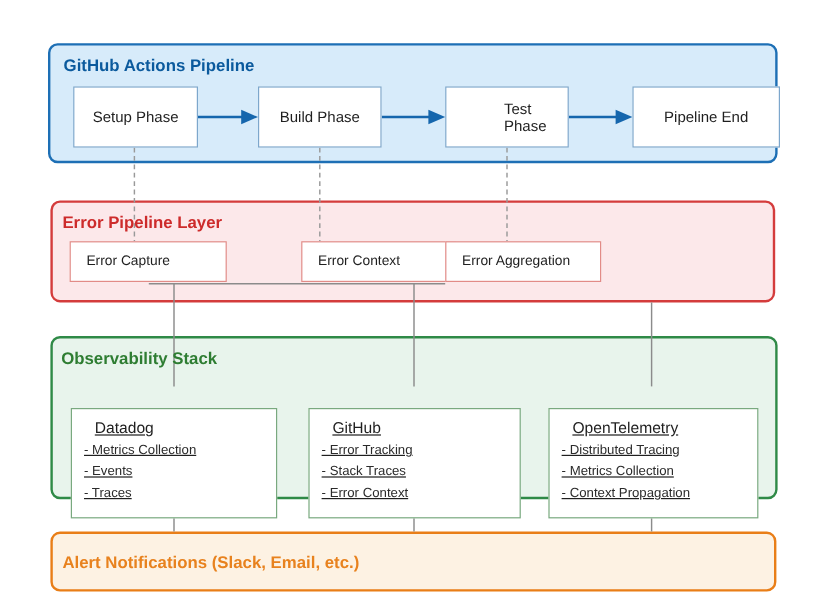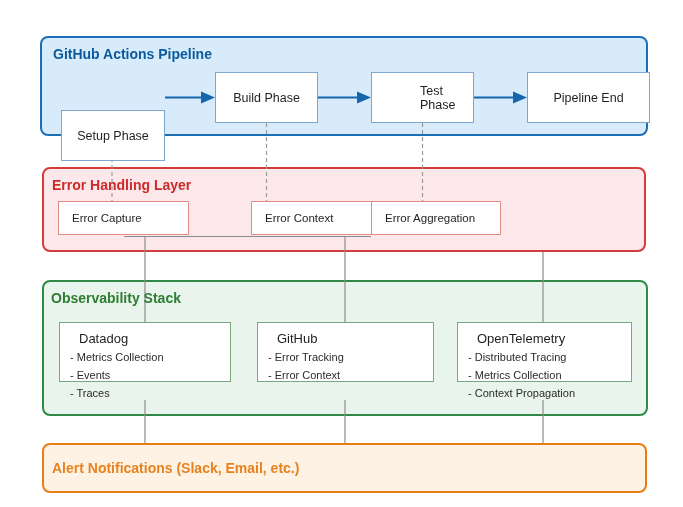--- a/index.html
+++ b/index.html
@@ -14,42 +14,42 @@
   .t-blue{left:53px;top:46px;color:var(--blue-text);}
   .c-red{left:42px;top:167px;width:604px;height:85px;background:var(--red-fill);border-color:var(--red-border);}
   .t-red{left:52px;top:177px;color:var(--red-text);}
   .c-green{left:42px;top:280px;width:606px;height:136px;background:var(--green-fill);border-color:var(--green-border);}
   .t-green{left:51px;top:290px;color:var(--green-text);}
   .c-orange{left:42px;top:443px;width:605px;height:50px;background:var(--orange-fill);border-color:var(--orange-border);}
   .t-orange{left:52px;top:460px;color:var(--orange-text);}
 
   .node{position:absolute;background:#fff;box-sizing:border-box;z-index:10;color:var(--node-text);}
   .phase{border:1.4px solid var(--node-blue-border);height:51px;top:72px;display:flex;align-items:center;justify-content:center;font-size:12.5px;}
-  .p0{left:61px;width:104px;margin-top:38px;} .p1{left:215px;width:103px;} .p2{left:371px;width:103px;padding-left:48px;} .p3{left:527px;width:123px;}
+  .p0{left:61px;width:104px;} .p1{left:215px;width:103px;} .p2{left:371px;width:103px;padding-left:48px;} .p3{left:527px;width:123px;}
 
   .errnode{border:1.4px solid var(--node-red-border);height:34px;top:201px;display:flex;align-items:center;font-size:11.5px;padding-left:13px;}
   .e0{left:58px;width:131px;} .e1{left:214px;width:129px;margin-left:37px;} .e2{left:371px;width:130px;}
 
-  .tool{border:1.4px solid var(--node-green-border);height:60px;top:322px;font-size:11px;}
+  .tool{border:1.4px solid var(--node-green-border);height:92px;top:340px;font-size:11px;text-decoration:underline;}
   .tool .tool-name{margin:8px 0 2px 19px;font-size:13px;}
   .tool .tool-item{margin:0 0 0 10px;line-height:18px;color:#2b2b2b;}
   .d0{left:59px;width:172px;} .d1{left:257px;width:177px;} .d2{left:457px;width:175px;}
 
   svg.overlay{position:absolute;left:0;top:0;z-index:5;pointer-events:none;}
 </style>
 </head>
 <body>
 
 <div class="canvas">
 
   <div class="container c-blue"></div>
   <div class="container-title t-blue">GitHub Actions Pipeline</div>
 
   <div class="container c-red"></div>
-  <div class="container-title t-red">Error Handling Layer</div>
+  <div class="container-title t-red">Error Pipeline Layer</div>
 
   <div class="container c-green"></div>
   <div class="container-title t-green">Observability Stack</div>
 
   <div class="container c-orange"></div>
   <div class="container-title t-orange">Alert Notifications (Slack, Email, etc.)</div>
 
   <div class="node phase p0">Setup Phase</div>
   <div class="node phase p1">Build Phase</div>
   <div class="node phase p2">Test Phase</div>
@@ -61,20 +61,21 @@
 
   <div class="node tool d0">
     <div class="tool-name">Datadog</div>
     <div class="tool-item">- Metrics Collection</div>
     <div class="tool-item">- Events</div>
     <div class="tool-item">- Traces</div>
   </div>
   <div class="node tool d1">
     <div class="tool-name">GitHub</div>
     <div class="tool-item">- Error Tracking</div>
+    <div class="tool-item">- Stack Traces</div>
     <div class="tool-item">- Error Context</div>
   </div>
   <div class="node tool d2">
     <div class="tool-name">OpenTelemetry</div>
     <div class="tool-item">- Distributed Tracing</div>
     <div class="tool-item">- Metrics Collection</div>
     <div class="tool-item">- Context Propagation</div>
   </div>
 
   <svg class="overlay" width="683" height="507" viewBox="0 0 683 507">

